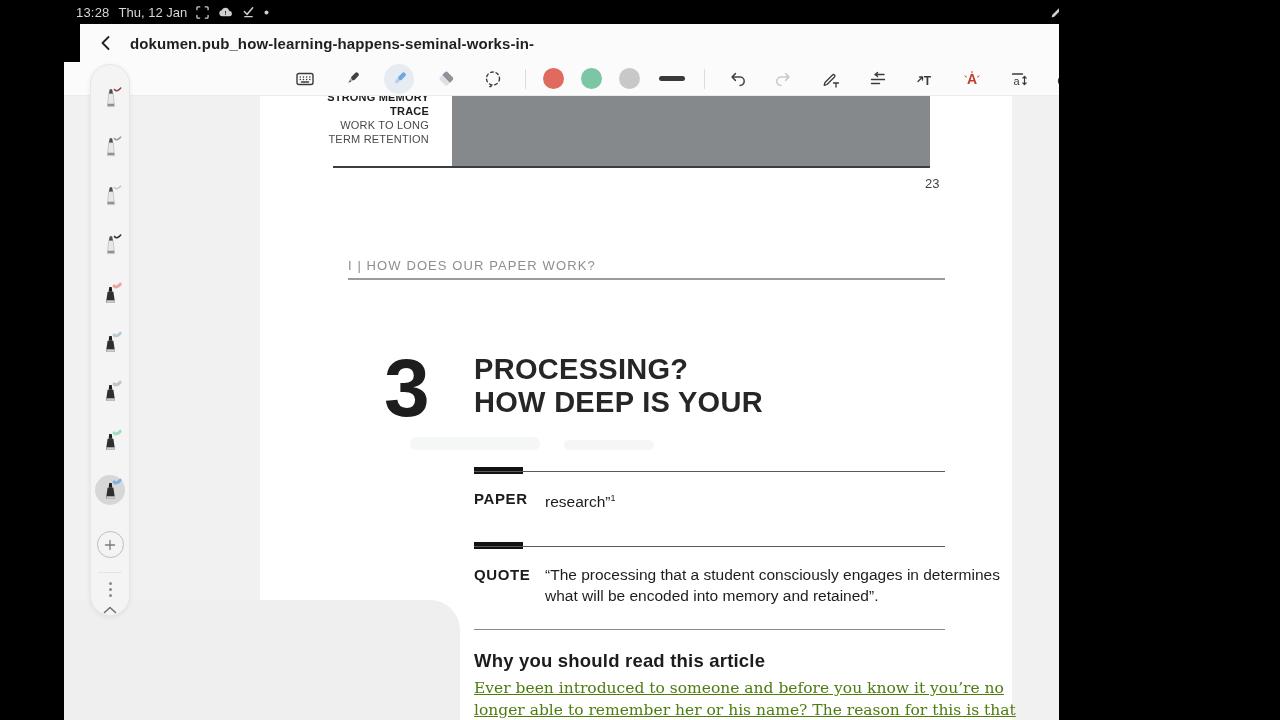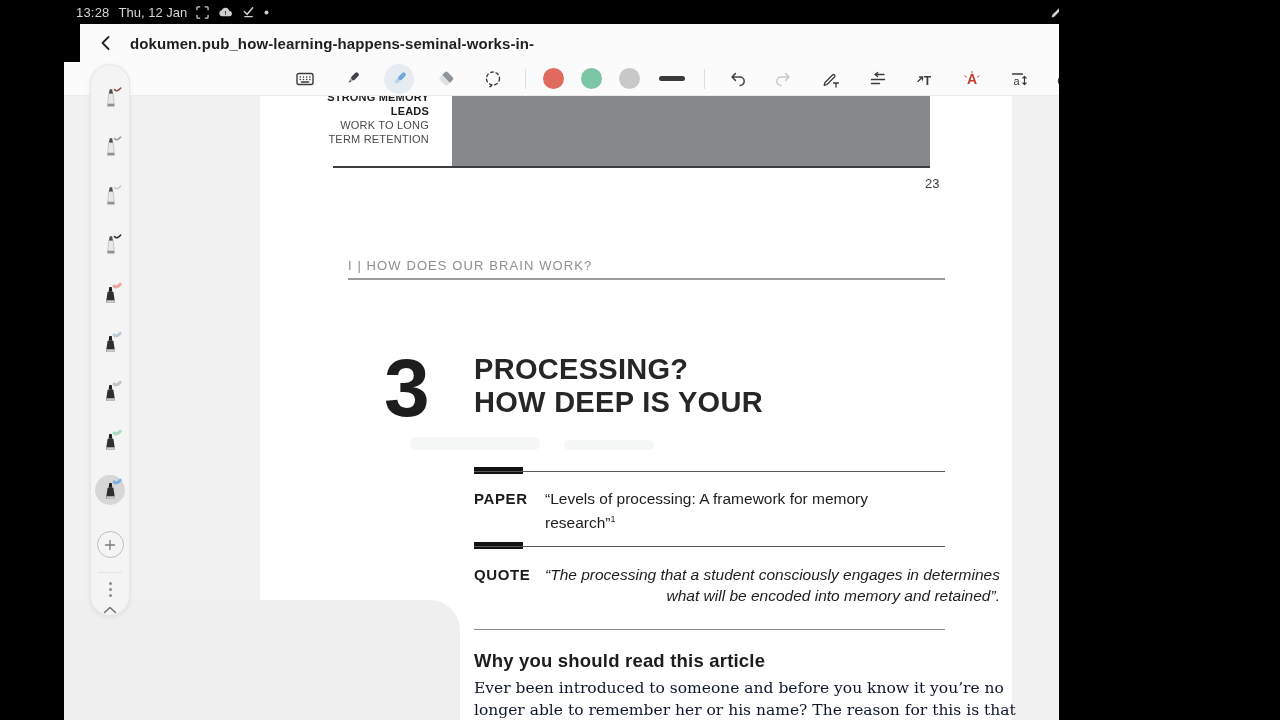--- a/index.html
+++ b/index.html
@@ -62,27 +62,27 @@
   .chapter-title{position:absolute;left:410px;top:257px;font-size:29px;line-height:33px;
                  font-weight:800;color:#262626;letter-spacing:.3px;}
   .erase-mark{position:absolute;background:#f5f6f6;border-radius:6px;}
 
   .block-rule{position:absolute;height:1px;background:#5a5a5a;width:471px;left:410px;}
   .block-bar{position:absolute;width:49px;height:7px;background:#121212;left:410px;}
   .block-label{position:absolute;left:410px;font-size:15px;font-weight:800;color:#1b1b1b;
                letter-spacing:.6px;}
   .block-text{position:absolute;left:481px;font-size:15.5px;line-height:21px;color:#1d1d1d;}
   .block-text sup{font-size:9px;}
-  .quote-text{font-style:italic;text-align:right;}
+  .quote-text{}
   .thin-rule{position:absolute;left:410px;width:471px;height:1px;background:#8a8a8a;}
 
   .section-heading{position:absolute;left:410px;top:554px;font-size:18.5px;font-weight:800;
                    color:#1c1c1c;letter-spacing:.2px;}
   .body-text{position:absolute;left:410px;top:582px;font-family:"DejaVu Serif",serif;
-             font-size:15.5px;line-height:21.5px;color:#0f172a;}
+             font-size:15.5px;line-height:21.5px;color:#4d7c0f;text-decoration:underline;}
 
   .overlay-smudge{position:absolute;left:0;top:504px;width:396px;height:120px;
                   background:#efefef;border-top-right-radius:30px;}
 
   
   .scroll-track{position:absolute;left:1144px;top:62px;width:30px;height:150px;
                 border:1px solid #d9d9d9;border-radius:12px;background:transparent;}
   .scroll-pill{position:absolute;left:1128px;top:67px;width:22px;height:43px;
                border-radius:11px;background:#43474b;display:flex;flex-direction:column;
                align-items:center;justify-content:center;gap:7px;}
@@ -310,43 +310,42 @@
       </div>
     </div>
   </div>
 
   <div class="abs canvas">
     <div class="page"></div>
 
     <div class="fig-box"></div>
     <div class="fig-caption">
       <div class="b">STRONG MEMORY</div>
-      <div class="b">LEADS</div>
+      <div class="b">TRACE</div>
       <div class="r">WORK TO LONG</div>
       <div class="r">TERM RETENTION</div>
     </div>
     <div class="fig-rule"></div>
     <div class="pageno">23</div>
 
-    <div class="running-header">I  |  HOW DOES OUR BRAIN WORK?</div>
+    <div class="running-header">I  |  HOW DOES OUR PAPER WORK?</div>
     <div class="header-rule"></div>
 
     <div class="chapter-num">3</div>
     <div class="chapter-title">
       <div>PROCESSING?</div>
       <div>HOW DEEP IS YOUR</div>
     </div>
     <div class="erase-mark" style="left:346px;top:341px;width:130px;height:13px;"></div>
     <div class="erase-mark" style="left:500px;top:344px;width:90px;height:10px;"></div>
 
     <div class="block-bar" style="top:371px;"></div>
     <div class="block-rule" style="top:375px;"></div>
     <div class="block-label" style="top:394px;">PAPER</div>
     <div class="block-text" style="top:392px;">
-      <div>“Levels of processing: A framework for memory</div>
       <div><span>research”</span><sup>1</sup></div>
     </div>
 
     <div class="block-bar" style="top:446px;"></div>
     <div class="block-rule" style="top:450px;"></div>
     <div class="block-label" style="top:470px;">QUOTE</div>
     <div class="block-text quote-text" style="top:468px;">
       <div>“The processing that a student consciously engages in determines</div>
       <div>what will be encoded into memory and retained”.</div>
     </div>

